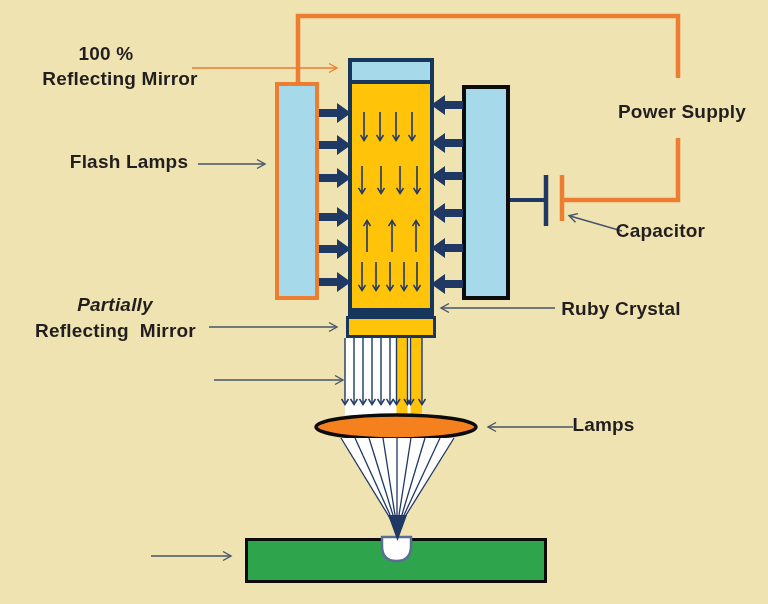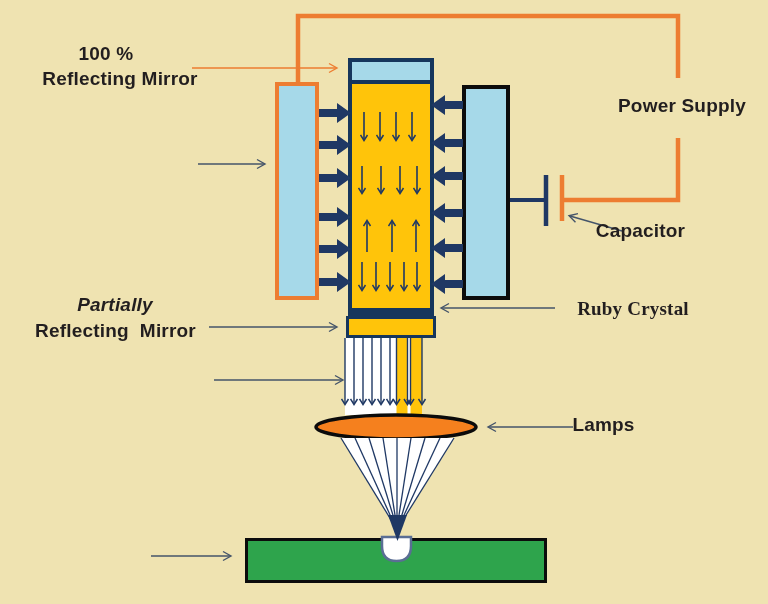--- a/index.html
+++ b/index.html
@@ -163,19 +163,20 @@
     <g>
       <line x1="573" y1="427" x2="489" y2="427" style="stroke:var(--arrow-slate)" stroke-width="1.4" marker-end="url(#vSlate)"></line>
     </g>
     <g>
       <line x1="622" y1="231" x2="570" y2="216" style="stroke:var(--arrow-slate)" stroke-width="1.4" marker-end="url(#vSlate)"></line>
     </g>
   </svg>
 
   <div class="label" style="left:26px;top:42px;width:160px;height:24px;">100 %</div>
   <div class="label" style="left:20px;top:66px;width:200px;height:26px;">Reflecting Mirror</div>
+  <div class="label" style="left:70px;top:150px;width:118px;height:24px;">Flash Lamps</div>
   <div class="label" style="left:60px;top:293px;width:110px;height:24px;font-style:italic;">Partially</div>
   <div class="label" style="left:18px;top:318px;width:195px;height:25px;">Reflecting  Mirror</div>
-  <div class="label" style="left:612px;top:94px;width:140px;height:24px;">Power Supply</div>
-  <div class="label" style="left:588px;top:219px;width:105px;height:24px;text-align:center;">Capacitor</div>
-  <div class="label" style="left:568px;top:297px;width:130px;height:24px;font-family:Liberation Serif, serif;">Ruby Crystal</div>
+  <div class="label" style="left:612px;top:100px;width:140px;height:24px;">Power Supply</div>
+  <div class="label" style="left:608px;top:219px;width:105px;height:24px;text-align:center;">Capacitor</div>
+  <div class="label" style="left:556px;top:297px;width:130px;height:24px;">Ruby Crystal</div>
   <div class="label" style="left:576px;top:413px;width:55px;height:24px;">Lamps</div>
 </div>
 
 </body></html>

